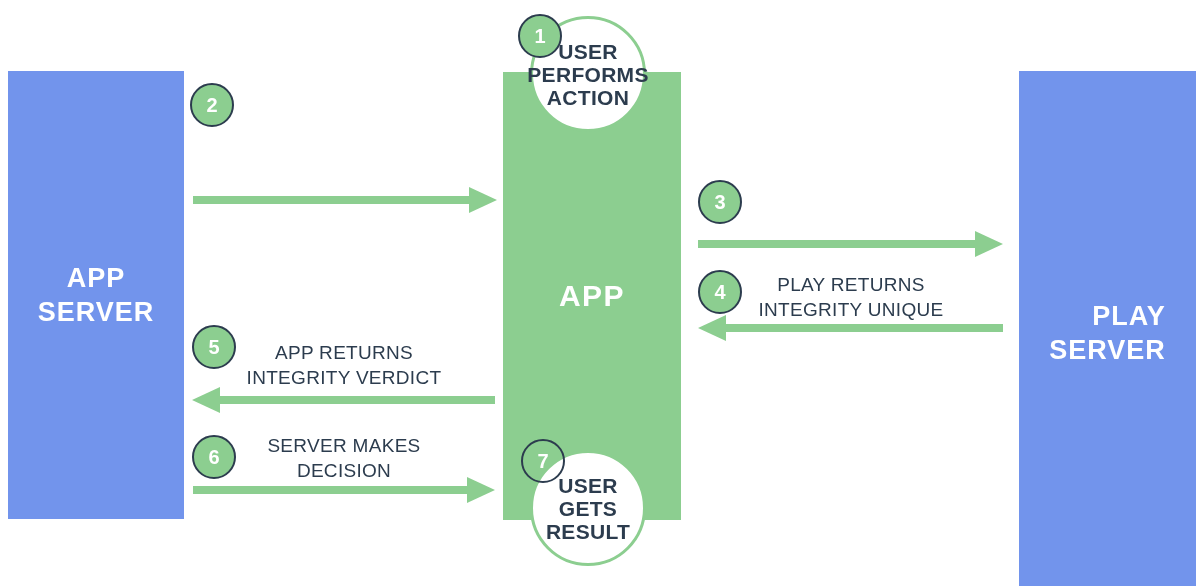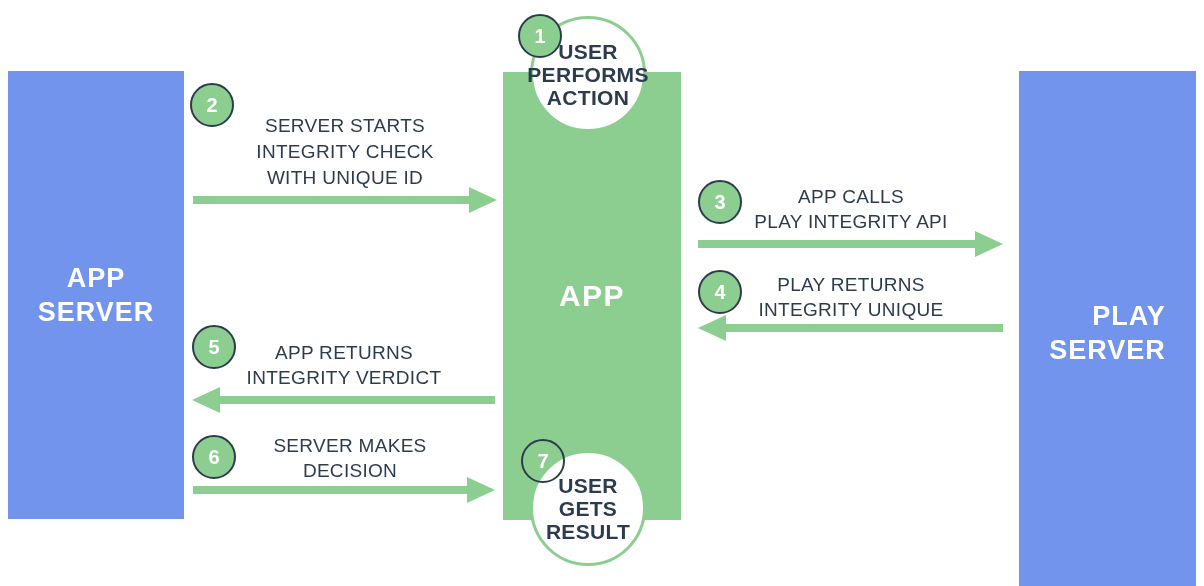--- a/index.html
+++ b/index.html
@@ -149,34 +149,29 @@
   <div class="arrow" style="left:192px; top:387px; width:303px;">
     <div class="head-left"></div>
     <div class="shaft"></div>
   </div>
 
   <div class="arrow" style="left:193px; top:477px; width:302px;">
     <div class="shaft"></div>
     <div class="head-right"></div>
   </div>
 
-  <div class="step-label three-line" style="left:195px; top:113px; width:300px;">SERVER STARTS
-INTEGRITY CHECK
-WITH UNIQUE ID</div>
 
-  <div class="step-label" style="left:700px; top:184px; width:302px;">APP CALLS
-PLAY INTEGRITY API</div>
 
   <div class="step-label" style="left:700px; top:272px; width:302px;">PLAY RETURNS
 INTEGRITY UNIQUE</div>
 
   <div class="step-label" style="left:194px; top:340px; width:300px;text-align:center;">APP RETURNS
 INTEGRITY VERDICT</div>
 
-  <div class="step-label" style="left:194px; top:433px; width:300px;margin-left:6px;">SERVER MAKES
+  <div class="step-label" style="left:194px; top:433px; width:300px;">SERVER MAKES
 DECISION</div>
 
   <div class="node-circle" style="left:530px; top:16px;">
     <span>USER
 PERFORMS
 ACTION</span>
   </div>
 
   <div class="node-circle" style="left:530px; top:450px;">
     <span>USER

